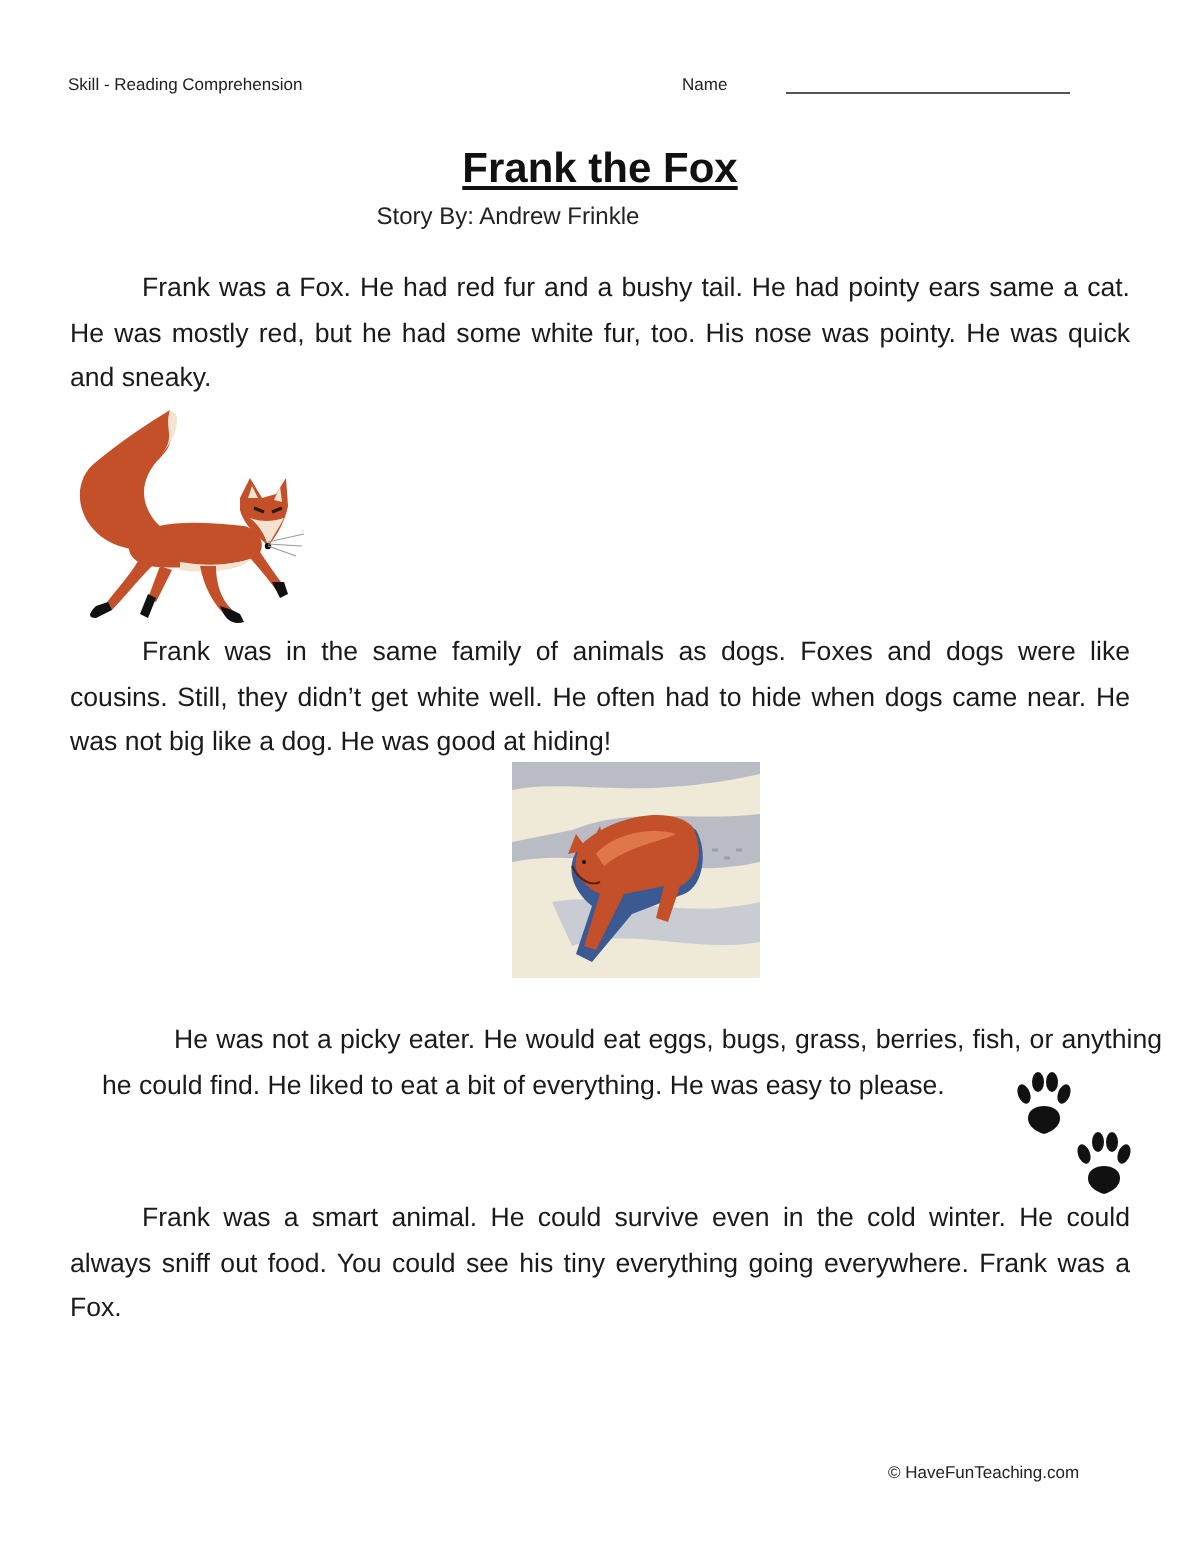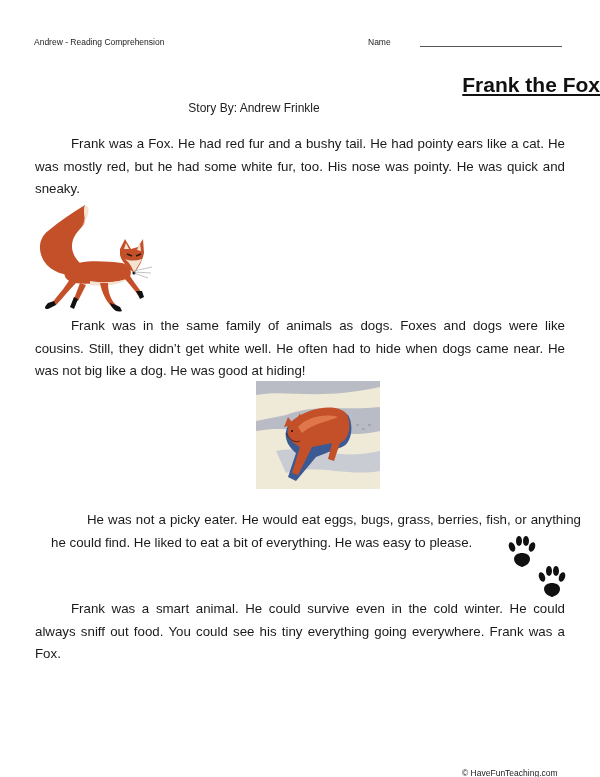--- a/index.html
+++ b/index.html
@@ -1,48 +1,48 @@
 <!DOCTYPE html>
 <html><head>
   <meta charset="utf-8">
   <style>
     html, body { margin: 0; padding: 0; background: #ffffff; }
     body { width: 600px; height: 777px; position: relative; overflow: hidden;
            font-family: "Liberation Sans", "DejaVu Sans", sans-serif; color: #1a1a1a; }
     .hdr-skill { position: absolute; left: 34px; top: 37px; font-size: 8.5px; color: #222; }
-    .hdr-name { position: absolute; left: 368px; top: 37px; font-size: 8.5px; color: #222; display: flex; align-items: flex-end; gap: 28px; }
+    .hdr-name { position: absolute; left: 341px; top: 37px; font-size: 8.5px; color: #222; display: flex; align-items: flex-end; gap: 28px; }
     .name-line { display: inline-block; width: 142px; border-bottom: 1px solid #555; height: 9px; margin-left: 1px; }
-    .title { position: absolute; left: 0; width: 600px; top: 73px; text-align: right;
+    .title { position: absolute; left: 0; width: 600px; top: 73px; text-align: center;
              font-size: 21px; font-weight: bold; text-decoration: underline; text-underline-offset: 2px;
              text-decoration-thickness: 2px; color: #111; }
     .byline { position: absolute; left: 0; width: 508px; top: 101px; text-align: center; font-size: 12px; color: #222; }
     .para { position: absolute; left: 35px; width: 530px; font-size: 13.3px; line-height: 22.5px;
             text-align: justify; text-indent: 36px; color: #1a1a1a; }
     #p1 { top: 133px; }
     #p2 { top: 315px; }
     #p3 { top: 493px; }
     #p4 { top: 598px; }
     .fox1 { position: absolute; left: 30px; top: 203px; width: 122px; height: 110px; }
     .fox2 { position: absolute; left: 256px; top: 381px; width: 124px; height: 108px; }
     .paws { position: absolute; left: 502px; top: 533px; width: 66px; height: 64px; }
-    .footer { position: absolute; left: 462px; top: 731px; font-size: 8.5px; color: #222; margin-top: 37px; }
+    .footer { position: absolute; left: 444px; top: 731px; font-size: 8.5px; color: #222; }
   </style>
 </head>
 <body>
 
-<div class="hdr-skill">Andrew - Reading Comprehension</div>
+<div class="hdr-skill">Skill - Reading Comprehension</div>
 <div class="hdr-name">
   <span>Name</span>
   <span class="name-line"></span>
 </div>
 
 <div class="title">Frank the Fox</div>
 <div class="byline">Story By: Andrew Frinkle</div>
 
-<p class="para" id="p1" style="margin:0">Frank was a Fox. He had red fur and a bushy tail. He had pointy ears like a cat. He was mostly red, but he had some white fur, too. His nose was pointy. He was quick and sneaky.</p>
+<p class="para" id="p1" style="margin:0">Frank was a Fox. He had red fur and a bushy tail. He had pointy ears same a cat. He was mostly red, but he had some white fur, too. His nose was pointy. He was quick and sneaky.</p>
 
 <svg class="fox1" viewBox="0 0 122 110">
 
   <path d="M40 72 C 10 70, 2 40, 18 28 C 30 18, 42 10, 55 2 C 52 14, 60 16, 50 26 C 40 36, 38 50, 52 62 Z" fill="#c4502a"></path>
   <path d="M55 2 C 52 12, 58 15, 51 24 C 56 18, 60 10, 58 4 Z" fill="#f3e3d0"></path>
 
   <path d="M36 66 C 48 56, 72 58, 92 60 C 100 62, 104 70, 98 76 C 84 80, 60 82, 44 80 C 36 78, 32 72, 36 66 Z" fill="#c4502a"></path>
   <path d="M60 78 C 72 80, 86 80, 96 76 C 92 82, 74 84, 60 82 Z" fill="#f3e3d0"></path>
 
   <path d="M90 46 L 95 36 L 101 46 L 108 44 L 113 36 L 114 50 C 112 60, 106 68, 104 70 C 100 66, 92 60, 90 52 Z" fill="#c4502a"></path>

